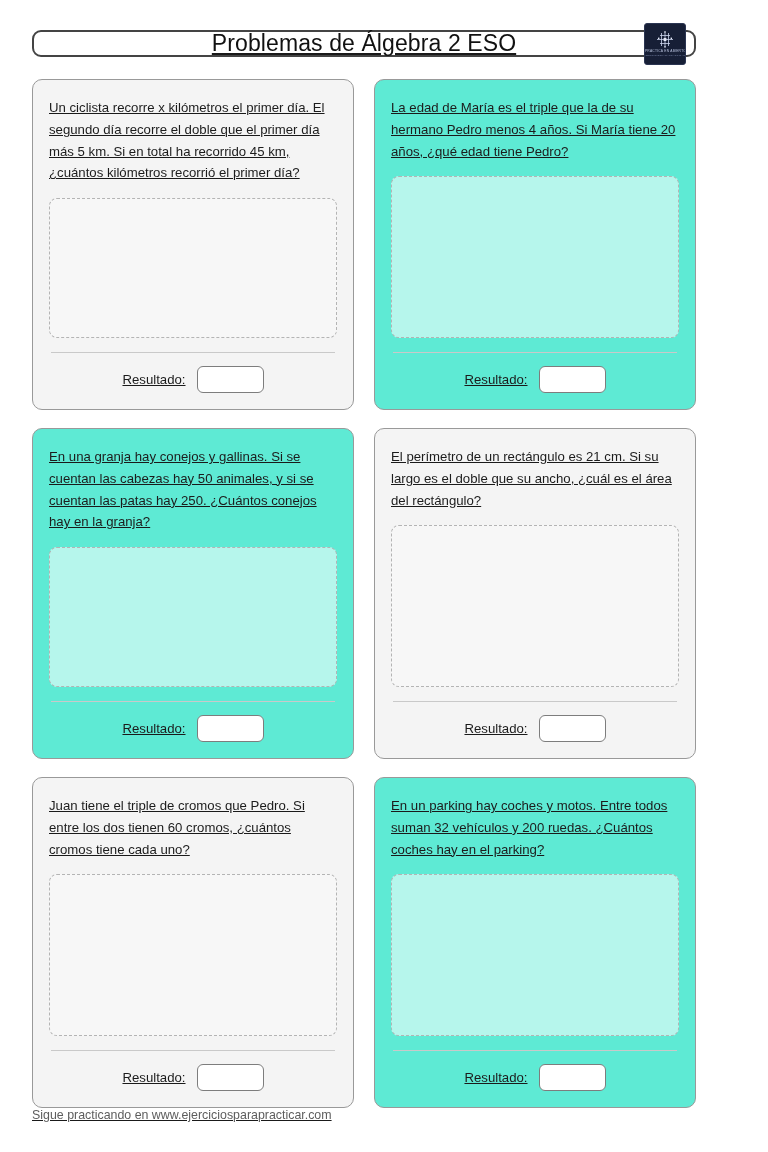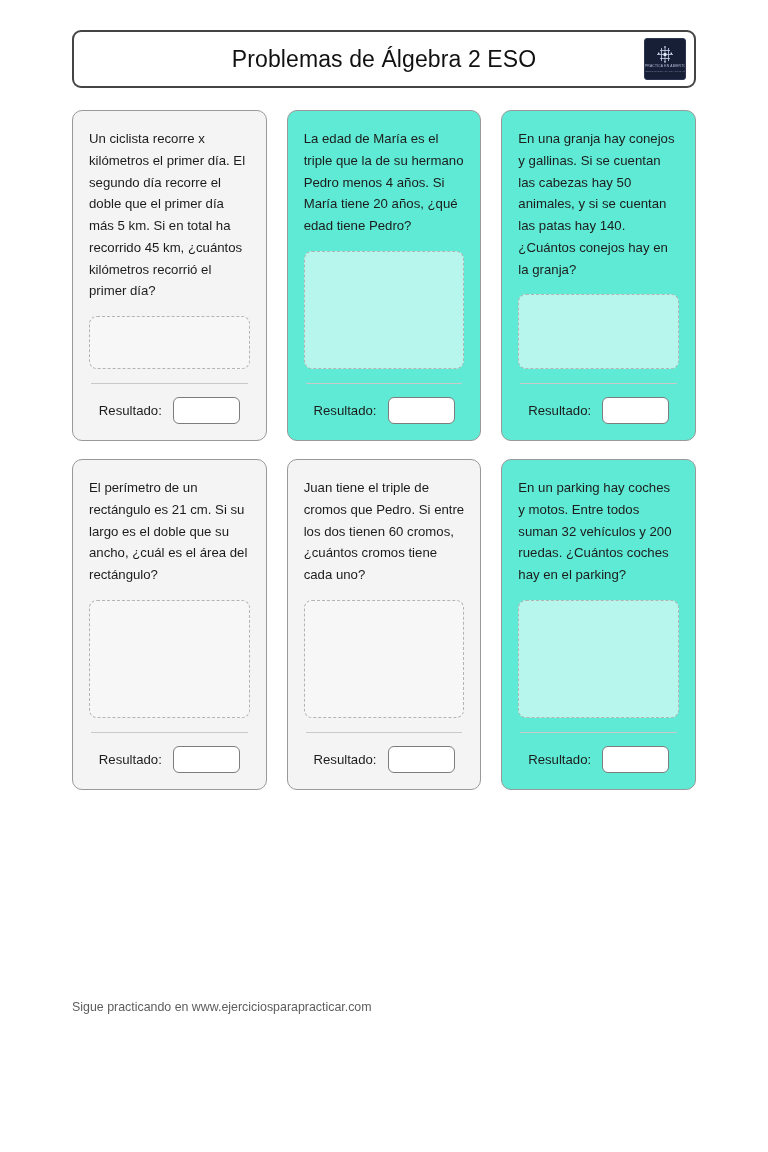--- a/index.html
+++ b/index.html
@@ -15,23 +15,24 @@
     color: #1a1a1a;
     -webkit-font-smoothing: antialiased;
     position: relative;
     overflow: hidden;
   }
 
   .page {
     width: 768px;
     height: 1036px;
     box-sizing: border-box;
-    padding: 30px 72px 0 72px;
+    padding: 30px 72px 0 32px;
     display: flex;
     flex-direction: column;
+    text-decoration: underline;
   }
 
   
   .header-bar {
     position: relative;
     height: 58px;
     border: 2px solid #444444;
     border-radius: 9px;
     background: #ffffff;
     display: flex;
@@ -81,21 +82,21 @@
   }
   .logo-line-2 {
     font-size: 2px;
     color: #7f8bad;
     margin-top: 0.5px;
   }
 
   
   .problem-grid {
     display: grid;
-    grid-template-columns: 1fr 1fr 1fr;
+    grid-template-columns: 1fr 1fr;
     grid-auto-rows: 331px;
     column-gap: 20px;
     row-gap: 18px;
   }
 
   .card {
     border: 1px solid #999999;
     border-radius: 10px;
     box-sizing: border-box;
     padding: 17px 16px 14px 16px;
@@ -209,21 +210,21 @@
       <p class="statement">La edad de María es el triple que la de su hermano Pedro menos 4 años. Si María tiene 20 años, ¿qué edad tiene Pedro?</p>
       <div class="work-area"></div>
       <hr class="divider">
       <div class="result-row">
         <span class="result-label">Resultado:</span>
         <input class="result-box" type="text" placeholder="" style="">
       </div>
     </div>
 
     <div class="card">
-      <p class="statement">En una granja hay conejos y gallinas. Si se cuentan las cabezas hay 50 animales, y si se cuentan las patas hay 140. ¿Cuántos conejos hay en la granja?</p>
+      <p class="statement">En una granja hay conejos y gallinas. Si se cuentan las cabezas hay 50 animales, y si se cuentan las patas hay 250. ¿Cuántos conejos hay en la granja?</p>
       <div class="work-area"></div>
       <hr class="divider">
       <div class="result-row">
         <span class="result-label">Resultado:</span>
         <input class="result-box" type="text" placeholder="" style="">
       </div>
     </div>
 
     <div class="card tint">
       <p class="statement">El perímetro de un rectángulo es 21 cm. Si su largo es el doble que su ancho, ¿cuál es el área del rectángulo?</p>

